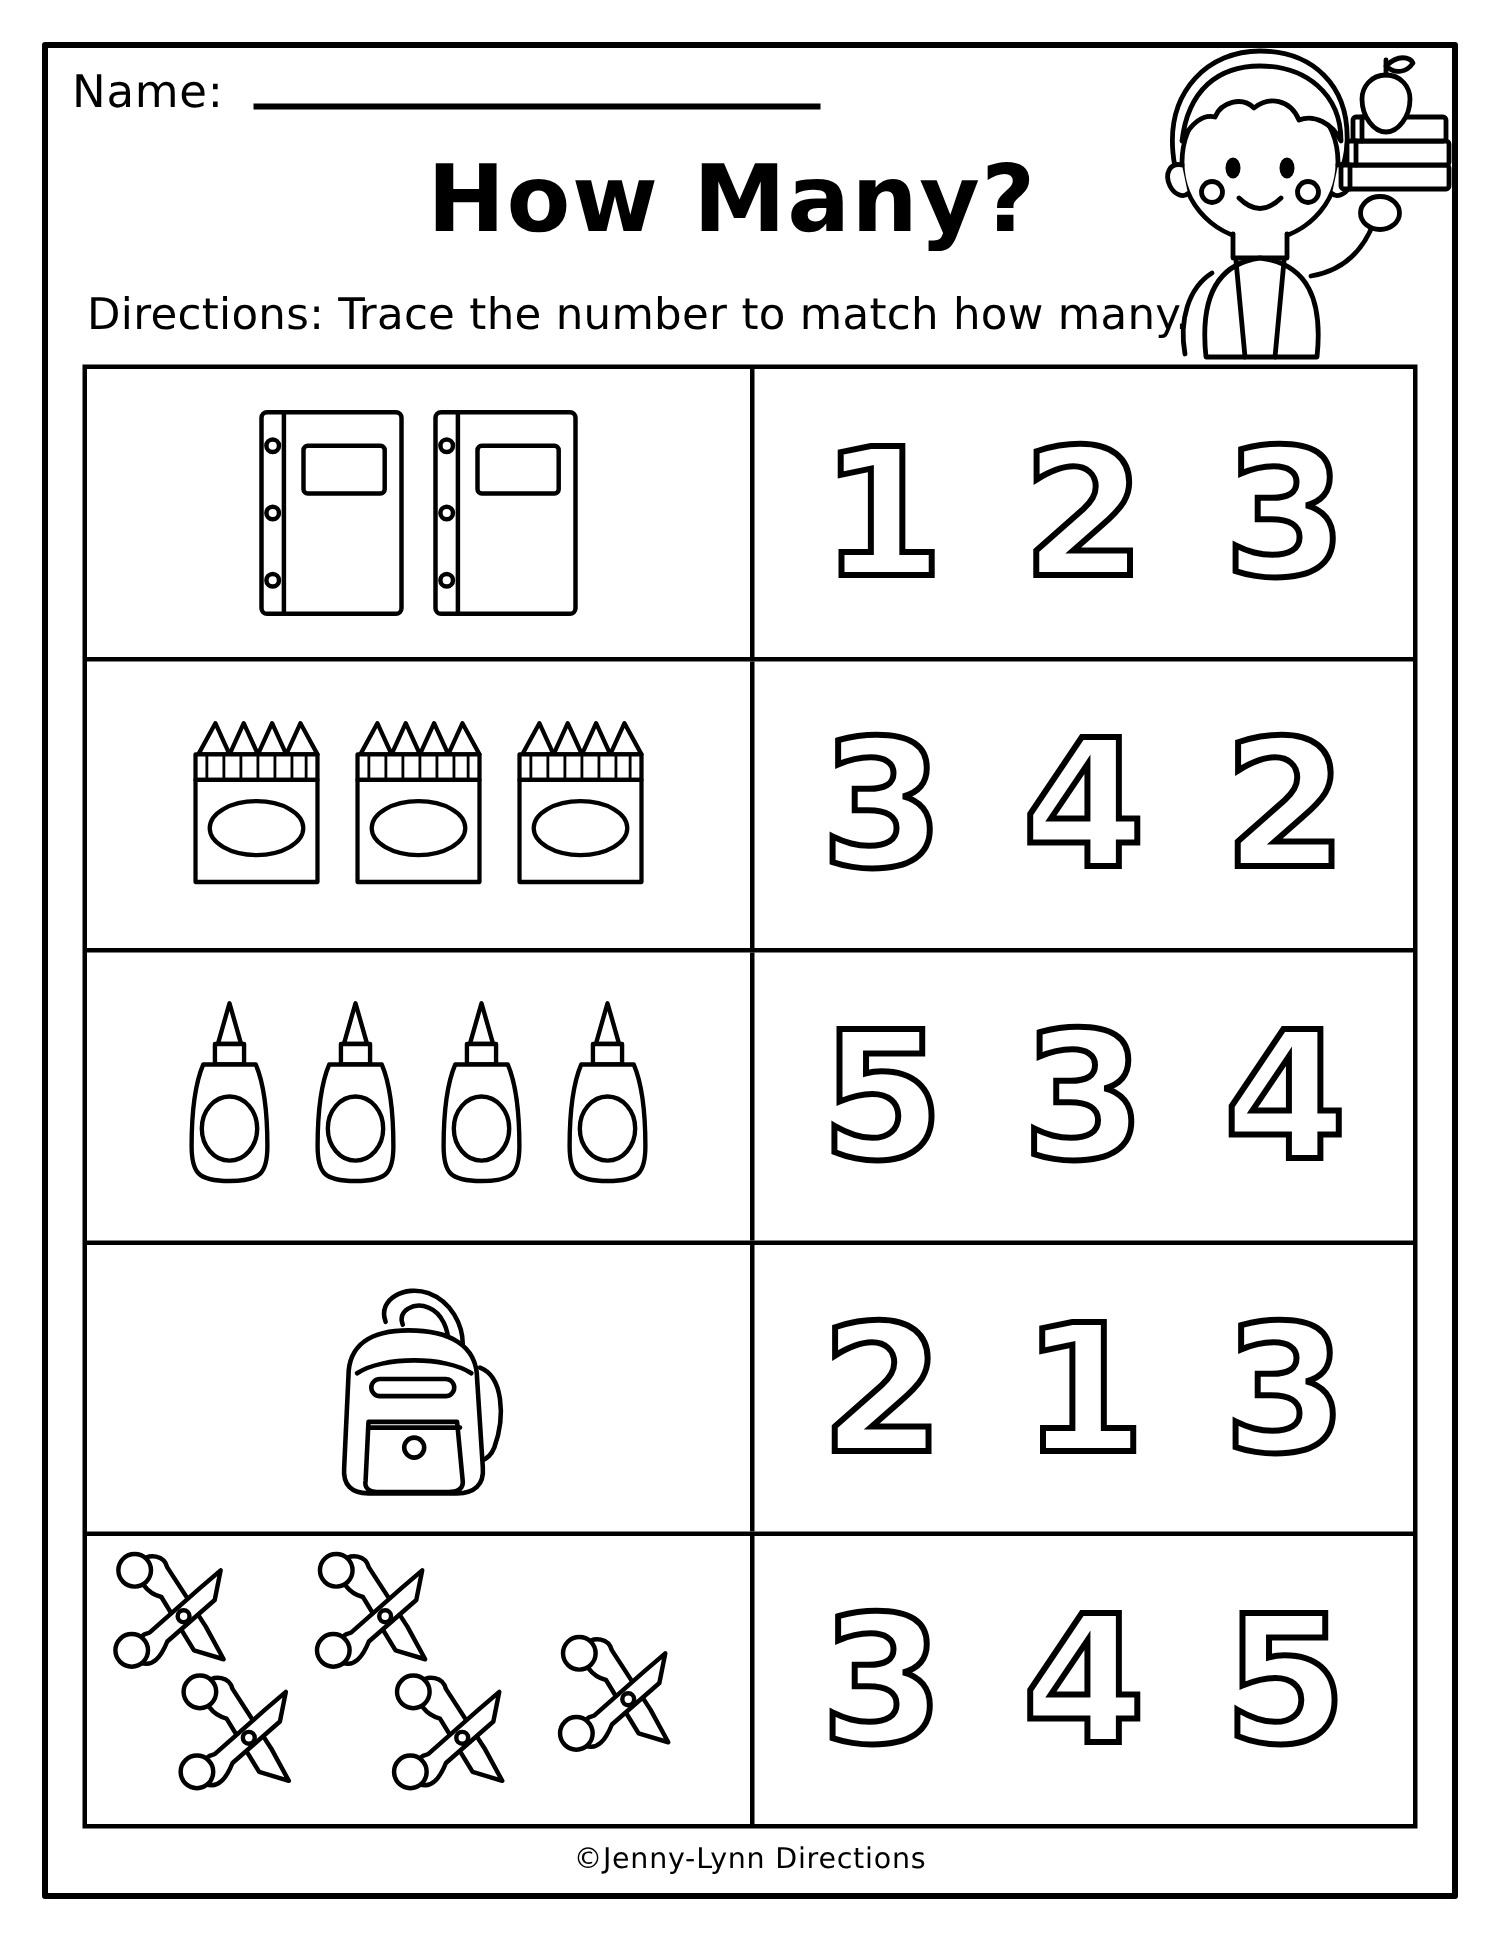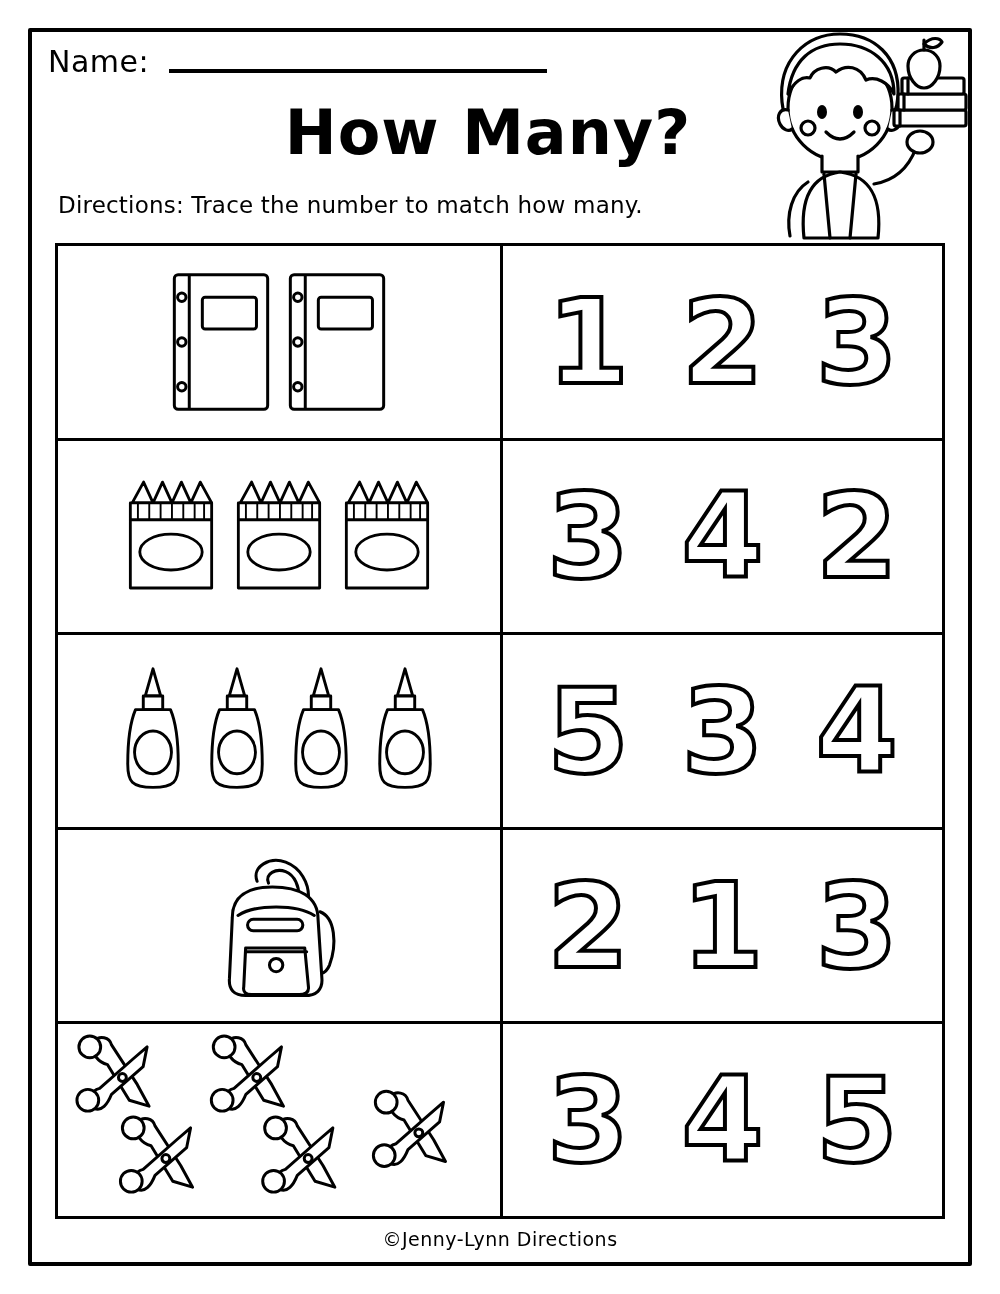--- a/index.html
+++ b/index.html
@@ -66,21 +66,21 @@
     font-size: 62px;
     letter-spacing: 1px;
     transform: translateX(-12px);
   }
 
   .directions {
     position: absolute;
     left: 58px;
     top: 192px;
     font-family: "DejaVu Sans", sans-serif;
-    font-size: 23px;
+    font-size: 29px;
     letter-spacing: 0.2px;
   }
 
   .kid {
     position: absolute;
     right: 22px;
     top: 24px;
     width: 230px;
     height: 220px;
   }

